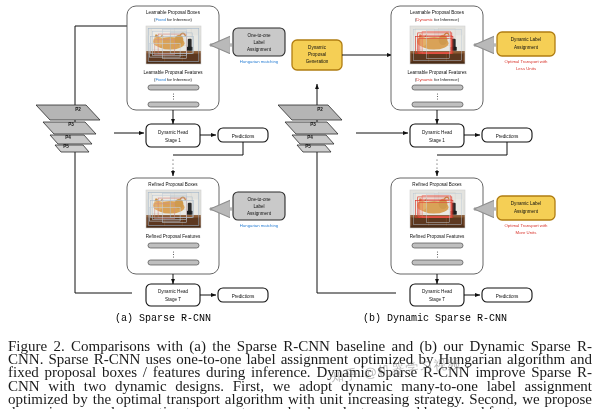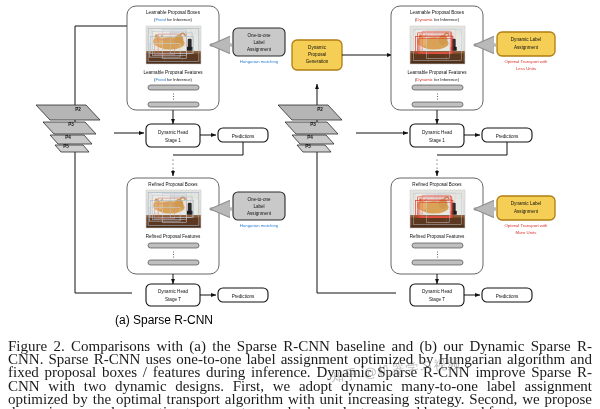--- a/index.html
+++ b/index.html
@@ -3,21 +3,21 @@
 <meta charset="utf-8">
 <style>
   html,body{margin:0;padding:0;}
   body{
     width:600px;height:409px;background:#ffffff;
     font-family:"Liberation Serif", serif;
     color:#000;overflow:hidden;position:relative;
   }
   #fig{position:absolute;left:0;top:0;width:600px;height:309px;}
   .subcaps{position:absolute;left:0;top:309px;width:600px;height:26px;}
-  .subcap{position:absolute;font-size:12px;font-family:Liberation Sans, sans-serif;white-space:nowrap;}
+  .subcap{position:absolute;font-size:10px;font-family:Liberation Mono, monospace;white-space:nowrap;}
   .caption{
     position:absolute;left:8px;top:340px;width:584px;
     font-family:"Liberation Serif", serif;
     font-size:15px;line-height:13.2px;text-align:justify;
     text-justify:inter-word;color:#1a1a1a;
   }
   .wm{
     position:absolute;left:330px;top:368px;width:250px;height:30px;
     pointer-events:none;opacity:.5;
   }
@@ -282,19 +282,20 @@
     <text class="lbl" x="437" y="301" text-anchor="middle">Stage T</text>
 
     <path d="M464 295 H480" stroke="#111" stroke-width="1" fill="none" marker-end="url(#ah)"></path>
     <rect x="482" y="288" width="50" height="14" rx="5" ry="5" fill="#fff" stroke="#111" stroke-width="1.1"></rect>
     <text class="lbl" x="507" y="297.5" text-anchor="middle">Predictions</text>
   </g>
 </svg>
 
 <div class="subcaps">
   <div class="subcap" style="left:115px;top:4px;">(a) Sparse R-CNN</div>
+  <div class="subcap" style="left:363px;top:4px;">(b) Dynamic Sparse R-CNN</div>
 </div>
 
 <div class="caption">Figure 2. Comparisons with (a) the Sparse R-CNN baseline and (b) our Dynamic Sparse R-CNN. Sparse R-CNN uses one-to-one label assignment optimized by Hungarian algorithm and fixed proposal boxes / features during inference. Dynamic Sparse R-CNN improve Sparse R-CNN with two dynamic designs. First, we adopt dynamic many-to-one label assignment optimized by the optimal transport algorithm with unit increasing strategy. Second, we propose dynamic proposal generation to generate sample-dependent proposal boxes and features.</div>
 
 <div class="wm">
   <span>知乎 @机器学习视频</span>
 </div>
 
 </body></html>

